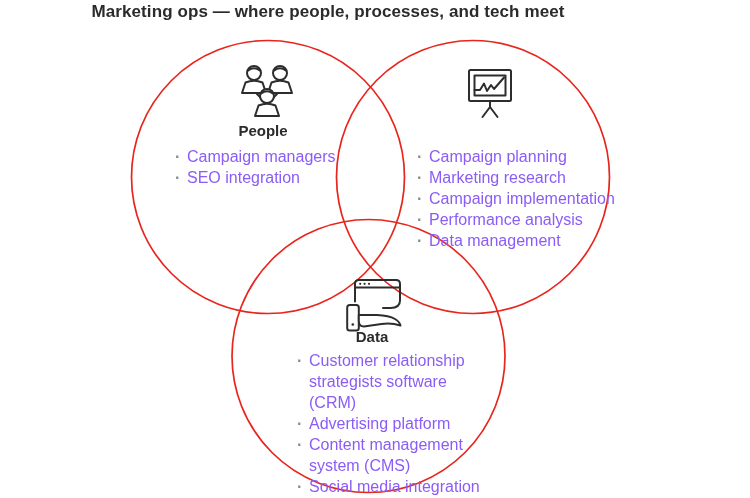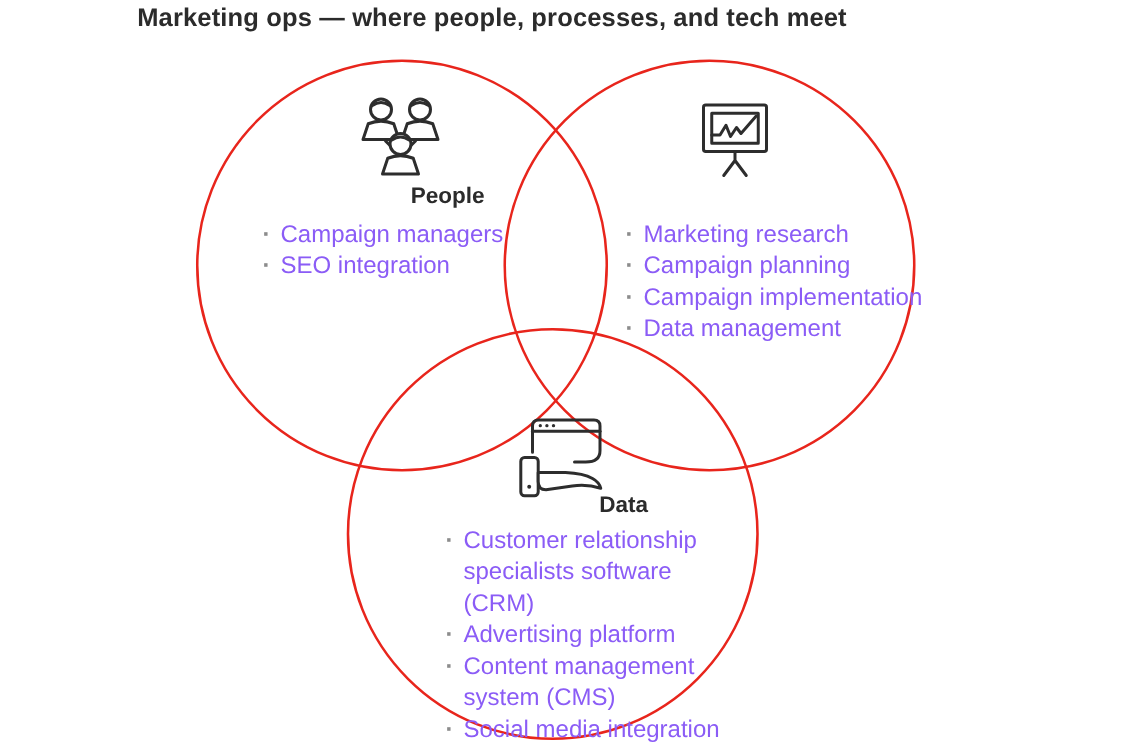--- a/index.html
+++ b/index.html
@@ -7,21 +7,21 @@
     position:relative; width:656px; height:498px; background:#ffffff;
     font-family:"Liberation Sans", sans-serif; overflow:hidden;
   }
   .title {
     position:absolute; top:2px; left:0; width:100%; text-align:center;
     font-size:17px; font-weight:700; color:#2b2b2b; letter-spacing:.1px;
   }
   .circles { position:absolute; left:0; top:0; }
   .icon { position:absolute; color:#2d2d2d; }
   .label {
-    position:absolute; width:120px; text-align:right;
+    position:absolute; width:120px; text-align:center;
     font-size:15px; font-weight:700; color:#2b2b2b;
   }
   .list {
     position:absolute; margin:0; padding:0; list-style:none;
     font-size:16px; color:#8b5cf6;
   }
   .list li { position:relative; padding-left:15px; line-height:21px; }
   .list li::before {
     content:"\00B7"; position:absolute; left:3px; top:0;
     color:#8c8c8c; font-weight:700;
@@ -82,42 +82,43 @@
 
   <svg class="icon processes-icon" width="60" height="58" viewBox="0 0 60 58">
     <g fill="none" stroke-width="2" stroke-linecap="round" stroke-linejoin="round" stroke="#2d2d2d">
       <rect x="14" y="8" width="42" height="31" rx="1.5" fill="#ffffff"></rect>
       <rect x="19.5" y="13.5" width="31" height="20"></rect>
       <path d="M19.5 28 H25 L29 21.5 L32 29 L36 23 L39 27 L49 15.5"></path>
       <path d="M35 39 V45 M35 45 L27.5 55 M35 45 L42.5 55"></path>
     </g>
   </svg>
   <ul class="list processes-list">
+    <li>Campaign planning</li>
     <li>Marketing research</li>
-    <li>Campaign planning</li>
     <li>Campaign implementation</li>
+    <li>Performance analysis</li>
     <li>Data management</li>
   </ul>
 
   <svg class="icon tech-icon" width="62" height="58" viewBox="0 0 62 58">
     <g fill="none" stroke-width="2" stroke-linecap="round" stroke-linejoin="round" stroke="#2d2d2d">
 
       <path d="M11 24.5 V7 Q11 3 15 3 H52 Q56 3 56 7 V23.5 Q56 31 46.5 31 H39"></path>
       <path d="M11 10.5 H56"></path>
       <circle cx="16.2" cy="6.8" r="1.1" stroke="none" fill="#2d2d2d"></circle>
       <circle cx="20.6" cy="6.8" r="1.1" stroke="none" fill="#2d2d2d"></circle>
       <circle cx="25" cy="6.8" r="1.1" stroke="none" fill="#2d2d2d"></circle>
 
       <rect x="3.2" y="28" width="11.6" height="25.5" rx="2.5" fill="#ffffff"></rect>
       <circle cx="8.8" cy="47.5" r="1.3" stroke="none" fill="#2d2d2d"></circle>
 
       <path d="M14.8 38 H33 Q45 38.5 51 42 Q55.5 44.5 56.5 48.5 Q47 45.5 37.5 47 L20 49.5 Q14.8 49.5 14.8 44 Z" fill="#ffffff"></path>
     </g>
   </svg>
   <div class="label tech-label">Data</div>
   <ul class="list tech-list">
-    <li>Customer relationship specialists software (CRM)</li>
+    <li>Customer relationship strategists software (CRM)</li>
     <li>Advertising platform</li>
     <li>Content management system (CMS)</li>
     <li>Social media integration</li>
   </ul>
 
 </div>
 
 </body></html>

